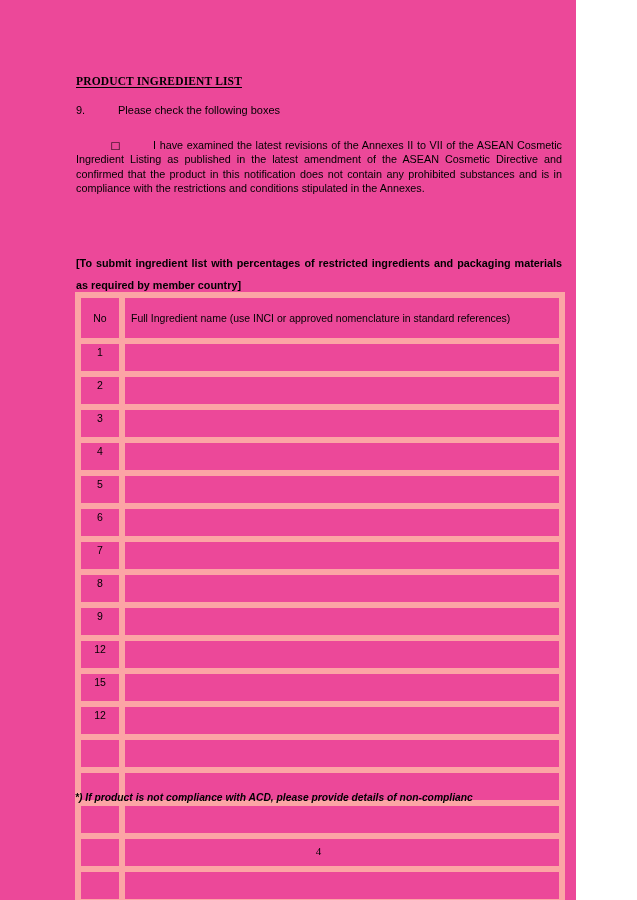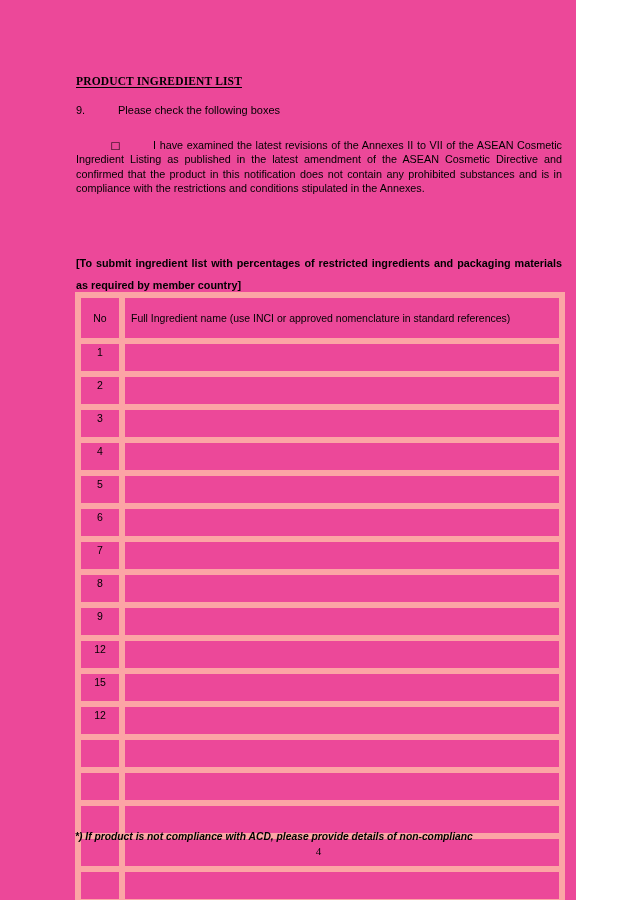--- a/index.html
+++ b/index.html
@@ -133,21 +133,21 @@
     height: 25px;
   }
   .body-row .col-no {
     padding-top: 2px;
   }
 
   
   .footnote {
     position: absolute;
     left: 75px;
-    top: 830px;
+    top: 791px;
     width: 500px;
     font-size: 10.3px;
     font-weight: bold;
     font-style: italic;
     line-height: 13px;
     white-space: nowrap;
   }
 
   
   .page-number {

